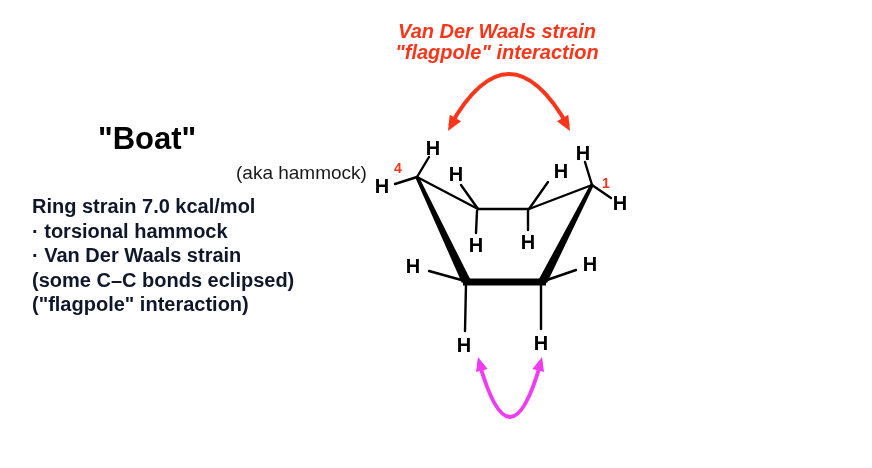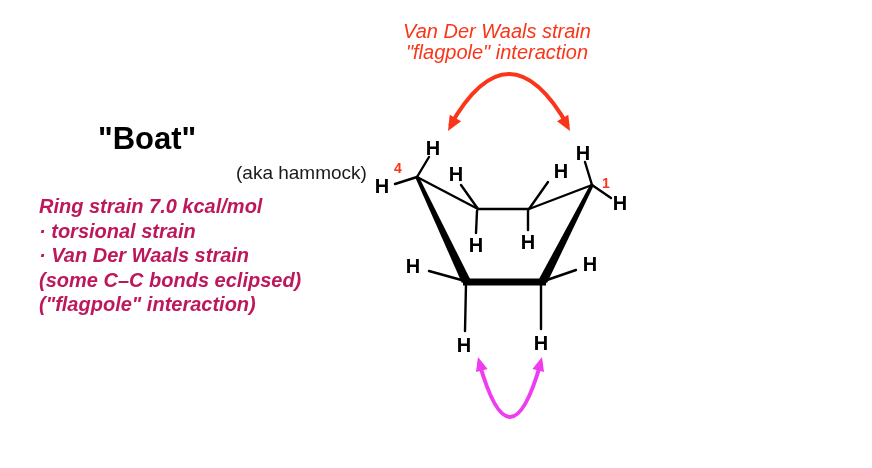--- a/index.html
+++ b/index.html
@@ -2,36 +2,36 @@
 <html><head>
 <meta charset="utf-8">
 <style>
   html, body { margin: 0; padding: 0; background: #ffffff; }
   body { width: 872px; height: 468px; font-family: "Liberation Sans", sans-serif; }
   .canvas { position: relative; width: 872px; height: 468px; background: #ffffff; overflow: hidden; }
 
   .vdw-annotation {
     position: absolute; left: 381px; top: 21px; width: 232px;
     text-align: center; font-style: italic; font-size: 20px; line-height: 21px;
-    color: #fa3519; font-weight: 400; letter-spacing: 0;
+    color: #fa3519; font-weight: 700; letter-spacing: 0;
   }
   .vdw-annotation .line { display: block; }
 
   .title {
     position: absolute; left: 98px; top: 121px;
     font-size: 31px; font-weight: 700; color: #000000;
   }
   .alias {
     position: absolute; left: 236px; top: 162px;
     font-size: 19px; color: #1a1a1a;
   }
   .info {
-    position: absolute; left: 39px; top: 194px;
+    position: absolute; left: 32px; top: 194px;
     font-size: 20px; font-weight: 700; line-height: 24.5px;
-    color: #be185d; white-space: nowrap; font-style: italic;
+    color: #0f172a; white-space: nowrap;
   }
   .eclipsed-annotation {
     position: absolute; left: 443px; top: 425px;
     font-size: 21px; font-style: italic; color: #f03cf0;
   }
 
   svg.mol { position: absolute; left: 0; top: 0; }
   .bond { stroke: #000000; stroke-width: 2.4; stroke-linecap: round; }
   .bond-thick { stroke: #000000; stroke-width: 7; stroke-linecap: butt; }
   .wedge { fill: #000000; stroke: none; }
@@ -49,21 +49,21 @@
   <div class="vdw-annotation">
     <span class="line">Van Der Waals strain</span>
     <span class="line">"flagpole" interaction</span>
   </div>
 
   <div class="title">"Boat"</div>
   <div class="alias">(aka hammock)</div>
 
   <div class="info">
     <div class="info-line">Ring strain 7.0 kcal/mol</div>
-    <div class="info-line">· torsional strain</div>
+    <div class="info-line">· torsional hammock</div>
     <div class="info-line">· Van Der Waals strain</div>
     <div class="info-line">(some C–C bonds eclipsed)</div>
     <div class="info-line">("flagpole" interaction)</div>
   </div>
 
 
   <svg class="mol" width="872" height="468" viewBox="0 0 872 468">
 
     <g>
       <path class="arrow" d="M 450 126 Q 509 22 568 126" stroke="#fa3519"></path>

